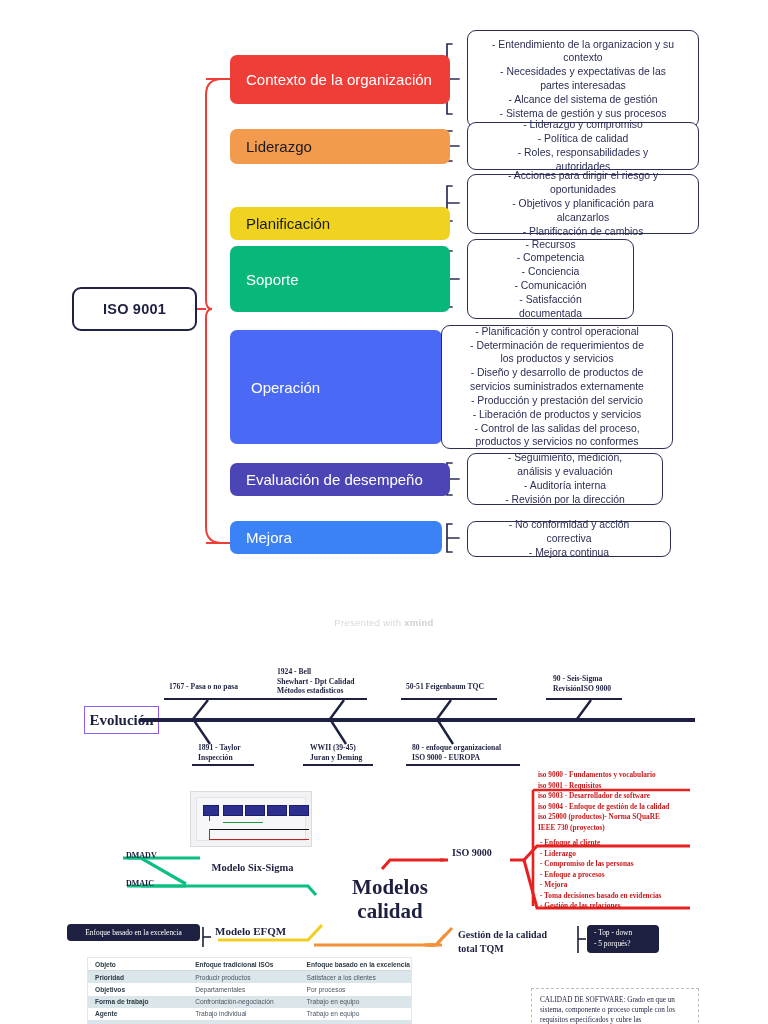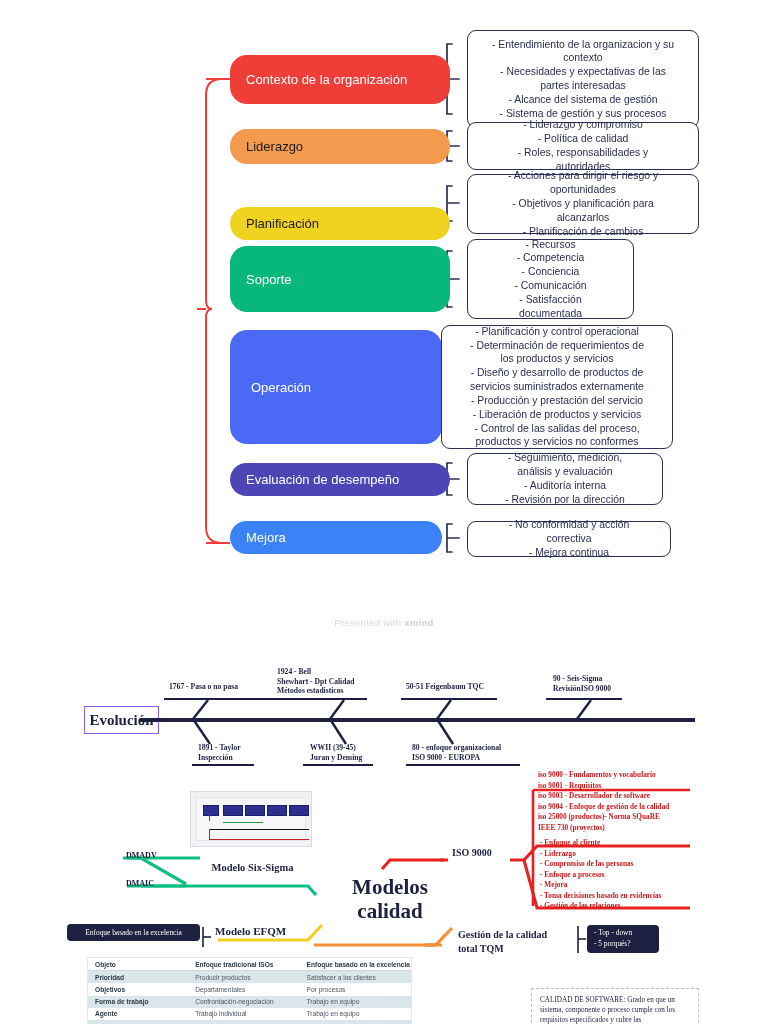--- a/index.html
+++ b/index.html
@@ -12,22 +12,22 @@
   .abs{position:absolute;box-sizing:border-box;}
 
   
   .root-node{
     left:72px;top:287px;width:125px;height:44px;
     border:2px solid #202244;border-radius:9px;background:#fff;
     display:flex;align-items:center;justify-content:center;
     font-weight:bold;font-size:14.5px;color:#1d2040;letter-spacing:.2px;
   }
   .topic{
-    border-radius:17px;display:flex;align-items:center;
-    padding-left:16px;font-size:13px;color:#ffffff;
+    border-radius:7px;display:flex;align-items:center;
+    padding-left:16px;font-size:15px;color:#ffffff;
   }
   .topic.dark{color:#1b1b1b;}
   .detail{
     border:1.6px solid #2b2e55;border-radius:9px;background:#fff;
     display:flex;align-items:center;justify-content:center;
     text-align:center;color:#2b2e55;font-size:10.4px;line-height:1.33;
     padding:5px 22px;
   }
   .detail span{display:block;}
 
@@ -141,20 +141,21 @@
       <path d="M452,44 L447,44 L447,114 L452,114 M447,79 L459,79"></path>
       <path d="M452,131 L447,131 L447,161 L452,161 M447,146 L459,146"></path>
       <path d="M452,186 L447,186 L447,221 L452,221 M447,203 L459,203"></path>
       <path d="M452,251 L447,251 L447,307 L452,307 M447,279 L459,279"></path>
       <path d="M452,334 L447,334 L447,440 L452,440 M447,387 L459,387"></path>
       <path d="M452,463 L447,463 L447,495 L452,495 M447,479 L459,479"></path>
       <path d="M452,524 L447,524 L447,552 L452,552 M447,538 L459,538"></path>
     </g>
   </svg>
 
+  <div class="abs root-node">ISO 9001</div>
 
   <div class="abs topic" style="left:230px;top:55px;width:220px;height:49px;background:#ef3e38;">Contexto de la organización</div>
   <div class="abs detail" style="left:467px;top:30px;width:232px;height:98px;">
     <div>
       <span>- Entendimiento de la organizacion y su contexto</span>
       <span>- Necesidades y expectativas de las partes interesadas</span>
       <span>- Alcance del sistema de gestión</span>
       <span>- Sistema de gestión y sus procesos</span>
     </div>
   </div>

